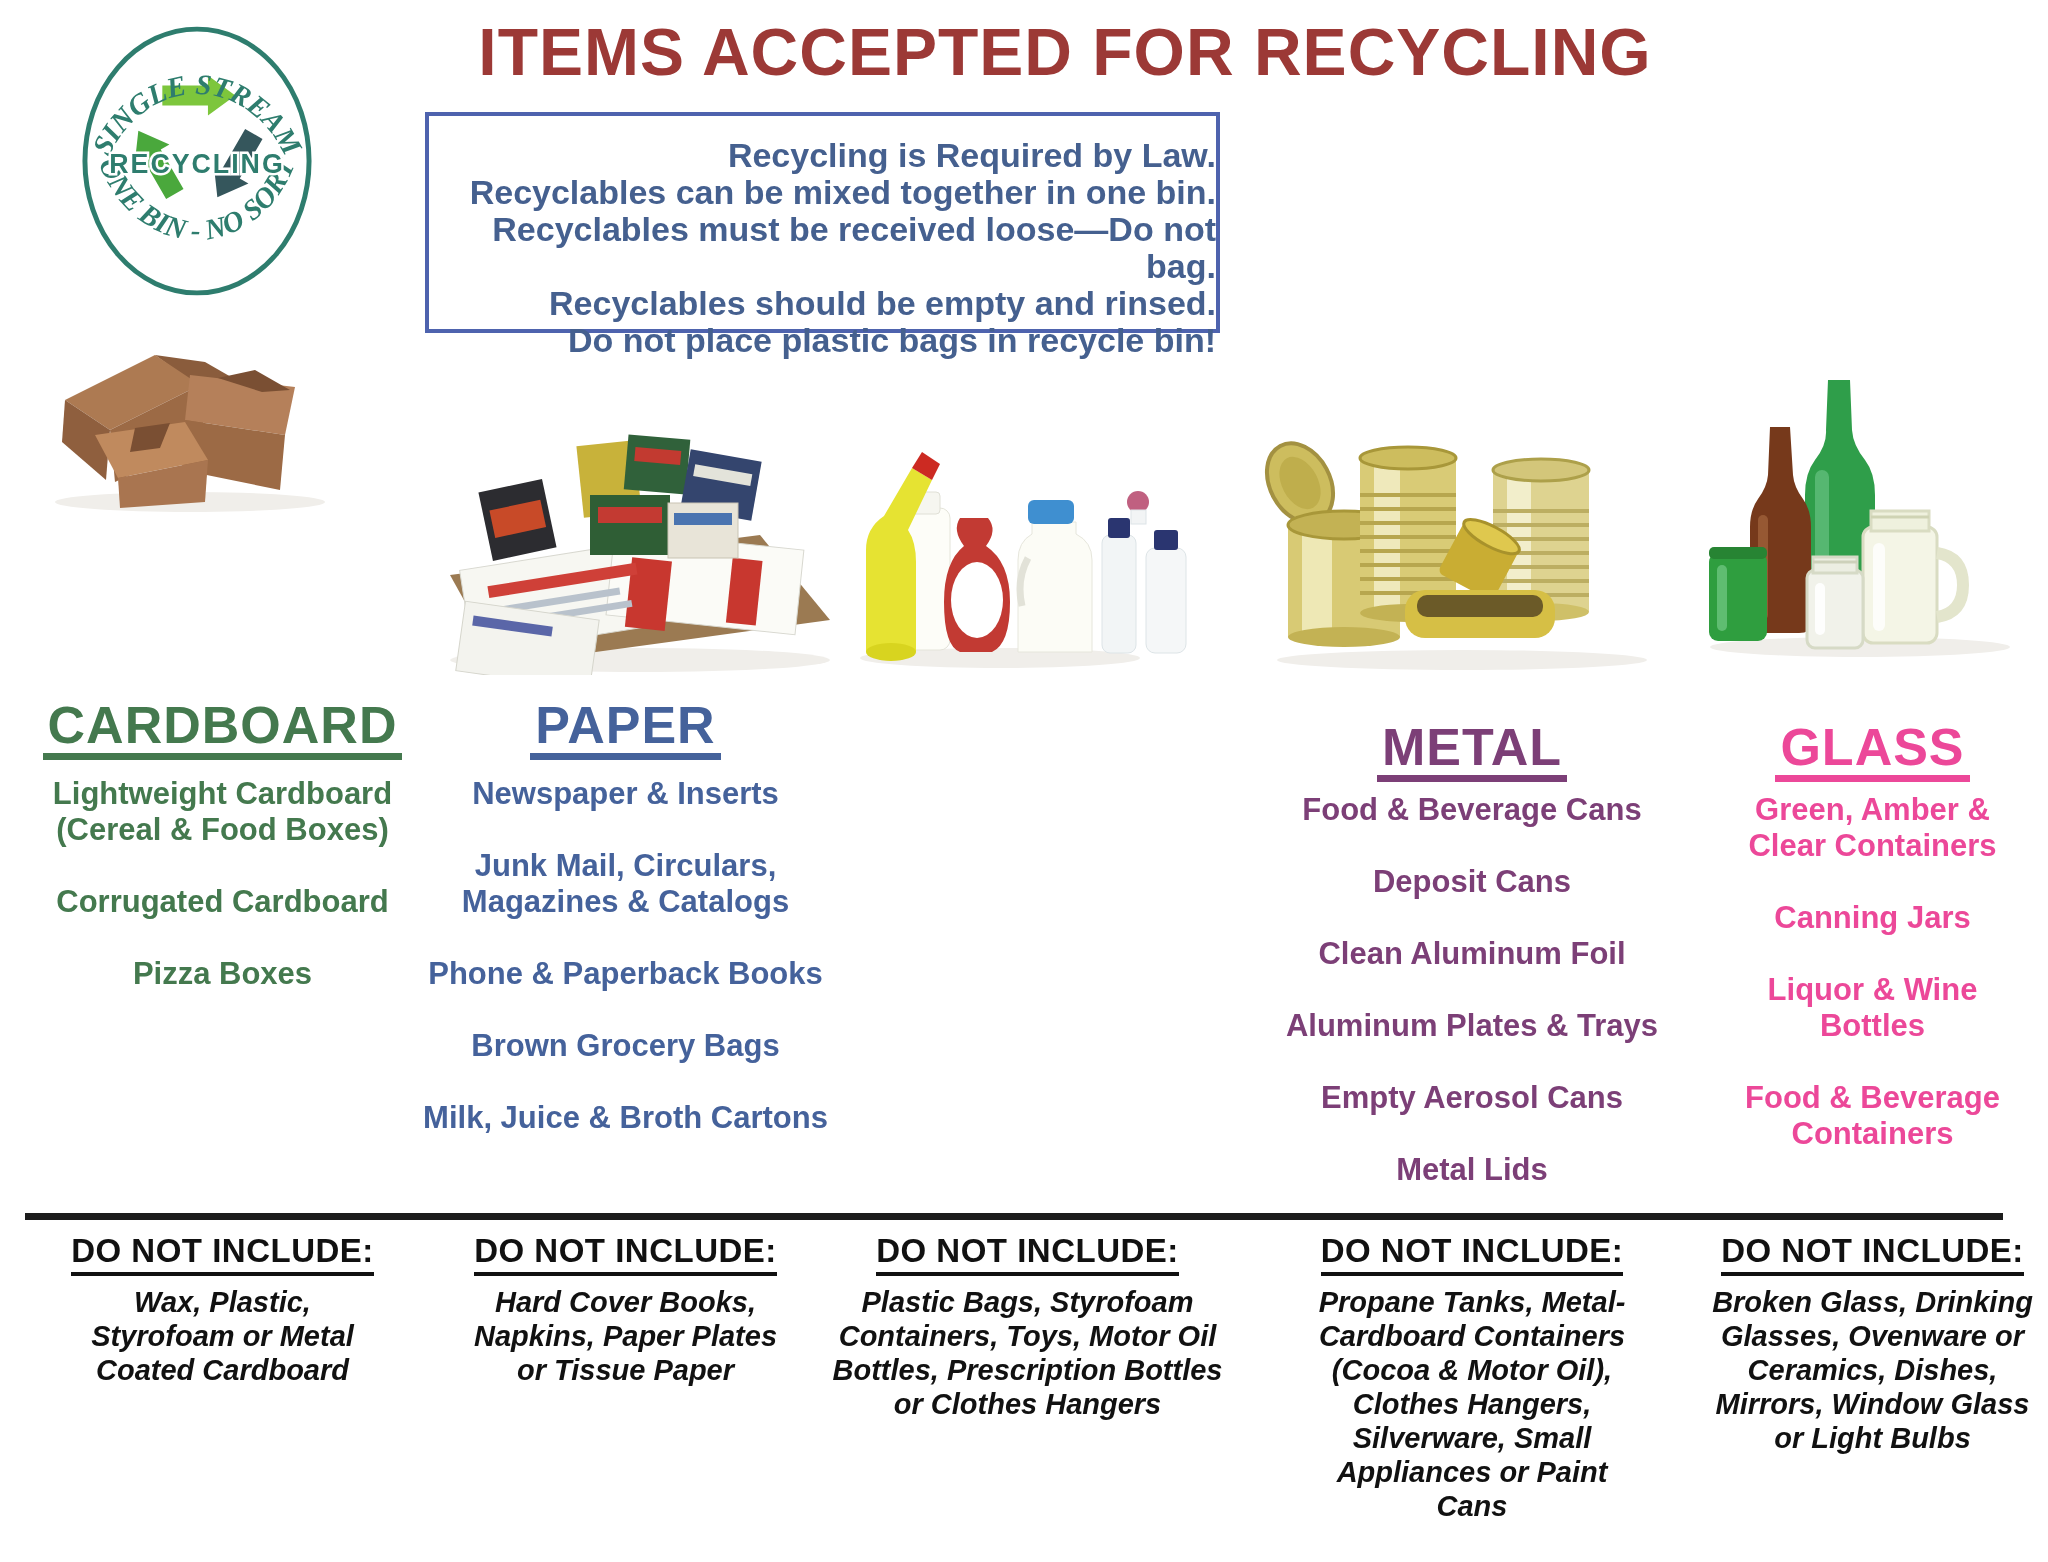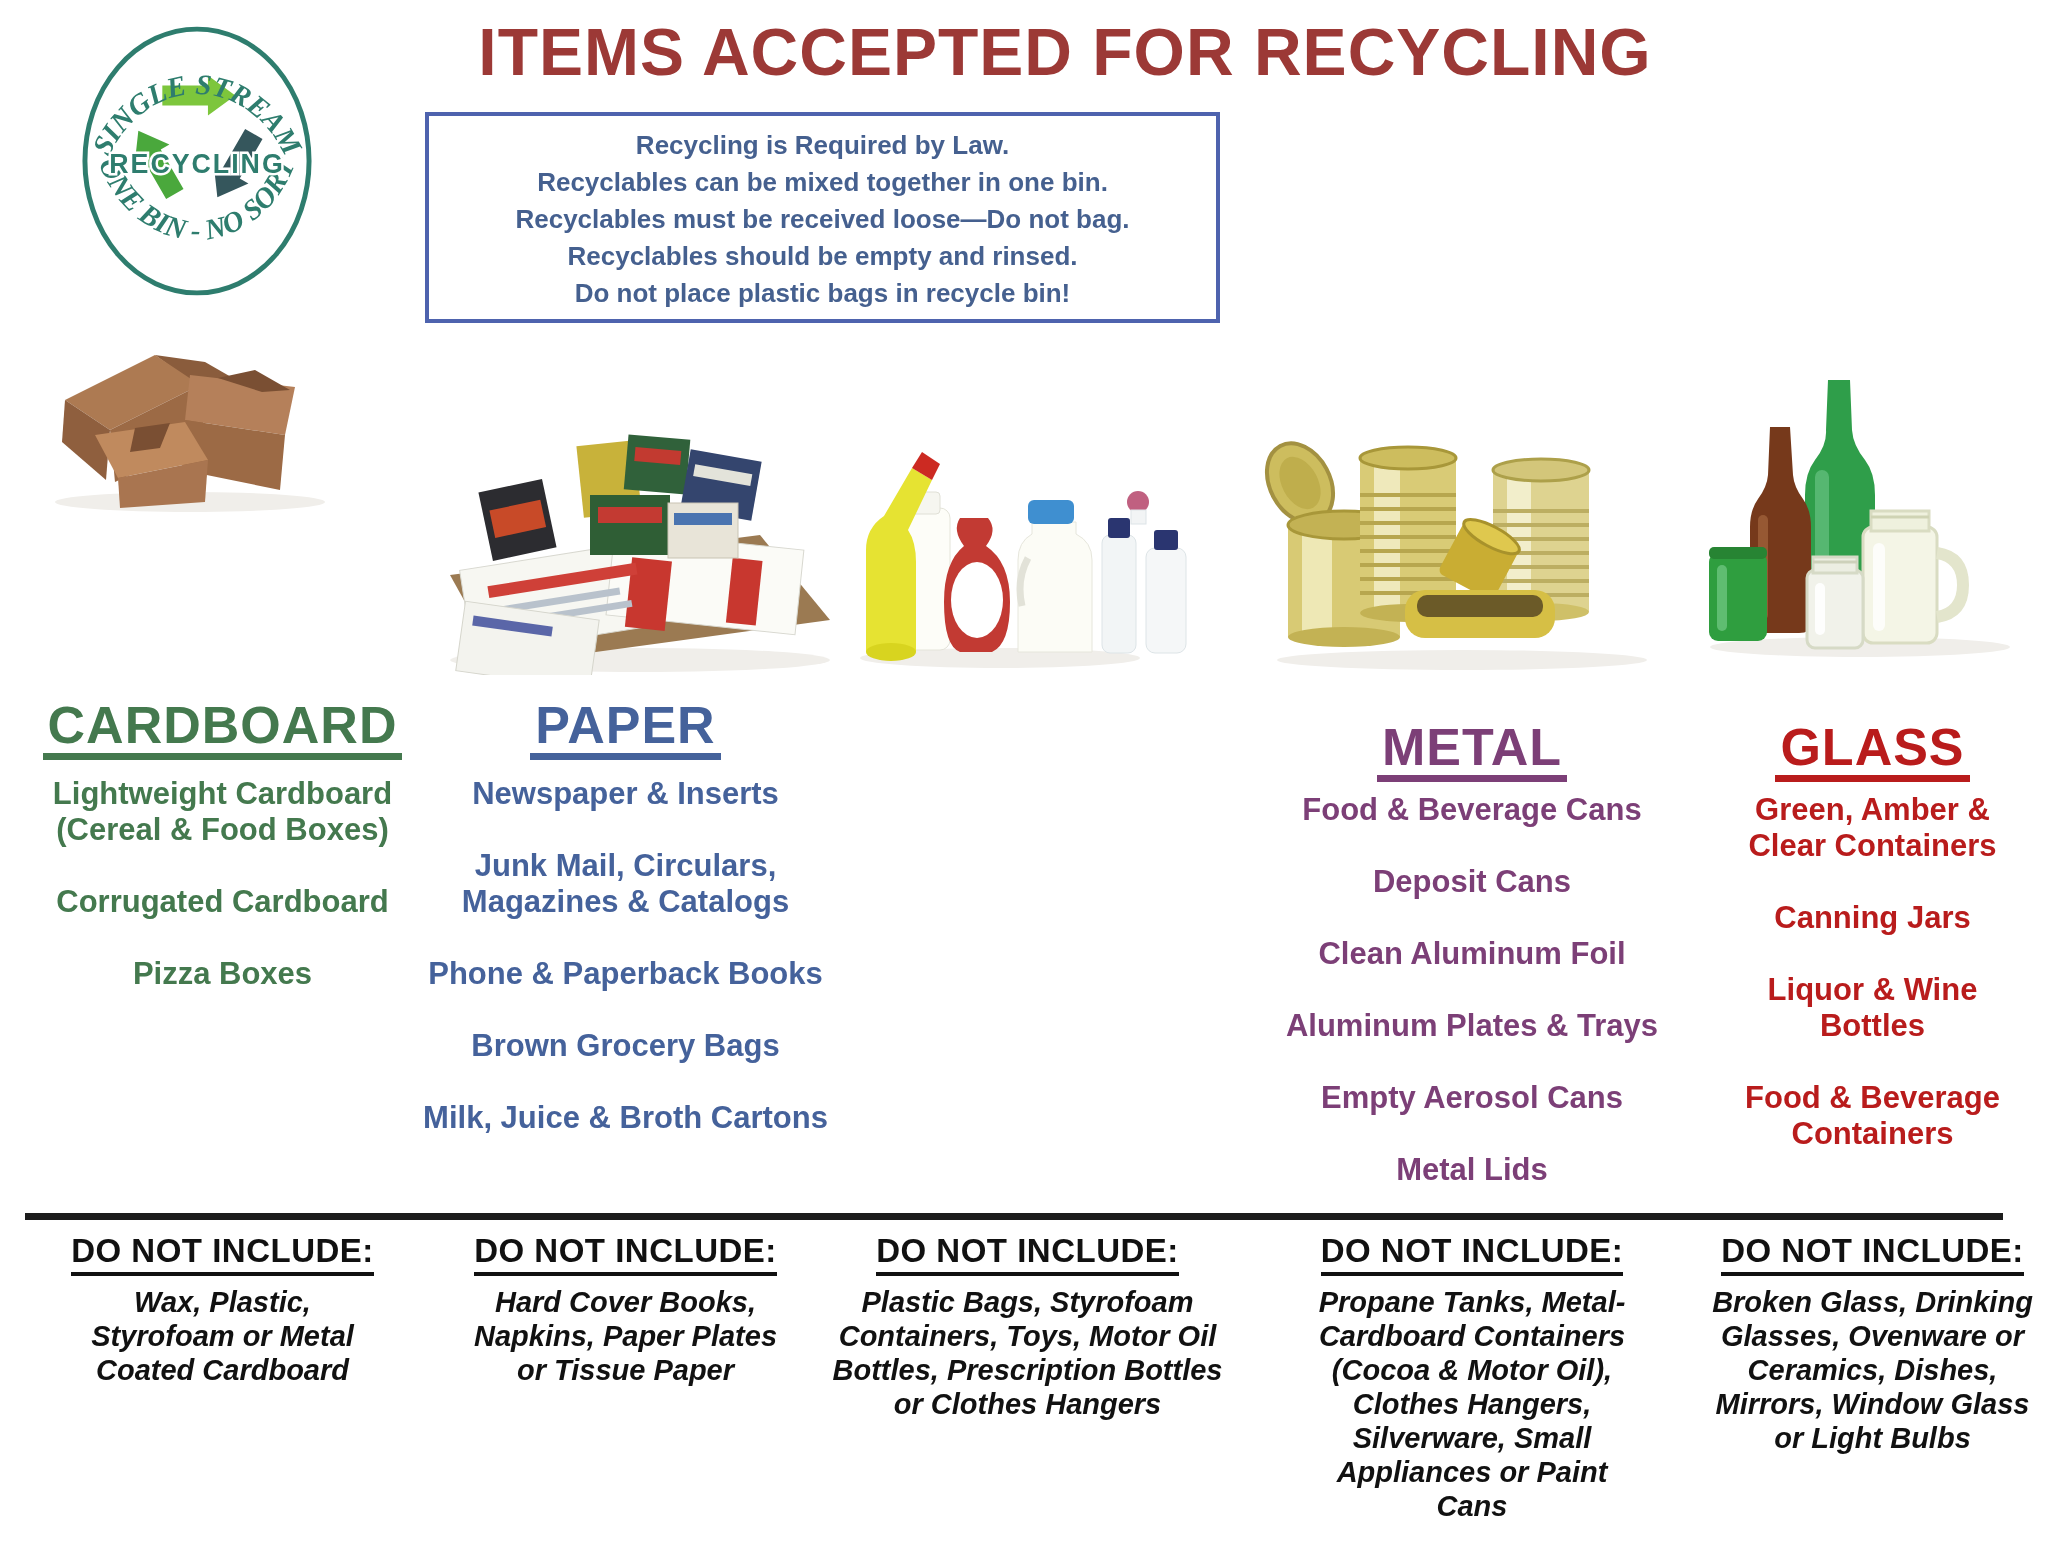--- a/index.html
+++ b/index.html
@@ -8,38 +8,38 @@
     font-family:"Liberation Sans","DejaVu Sans",sans-serif;font-weight:bold;
   }
   
   .title{
     position:absolute;left:400px;top:14px;width:1330px;text-align:center;
     font-size:66px;letter-spacing:1px;color:#9C3936;white-space:nowrap;
   }
   .logo{position:absolute;left:78px;top:22px;width:238px;height:278px;}
   .notice{
     position:absolute;left:425px;top:112px;width:787px;height:192px;
-    border:4px solid #4E63AE;background:#fff;text-align:center;
-    color:#45608F;font-size:26px;line-height:37px;padding-top:11px;
+    border:4px solid #4E63AE;background:#fff;text-align:right;
+    color:#45608F;font-size:34px;line-height:37px;padding-top:21px;
   }
   
   .photo{position:absolute;}
   
   .col{position:absolute;top:698px;text-align:center;}
   .cat-head{
     display:inline-block;font-size:52px;line-height:1.04;letter-spacing:1px;
     border-bottom:7px solid currentColor;padding:0 5px 1px 5px;margin-bottom:16px;
   }
   .head-low{margin-top:22px;margin-bottom:10px;}
   .cat-item{margin:0 auto 36px auto;font-size:31px;line-height:1.16;}
   .c-green{color:#44794E}
   .c-blue{color:#45629B}
   .c-red{color:#A33E3C}
   .c-purple{color:#7C3F77}
-  .c-teal{color:#b91c1c}
+  .c-teal{color:#ec4899}
   
   .divider{position:absolute;left:25px;top:1213px;width:1978px;height:7px;background:#1c1c1c;}
   
   .dn{position:absolute;top:1232px;text-align:center;color:#111;}
   .dn-head{
     display:inline-block;font-size:33px;border-bottom:4px solid #111;
     padding-bottom:2px;margin-bottom:10px;letter-spacing:0.5px;
   }
   .dn-text{font-size:29px;line-height:1.17;margin:0 auto;font-style:italic;}
 </style>

